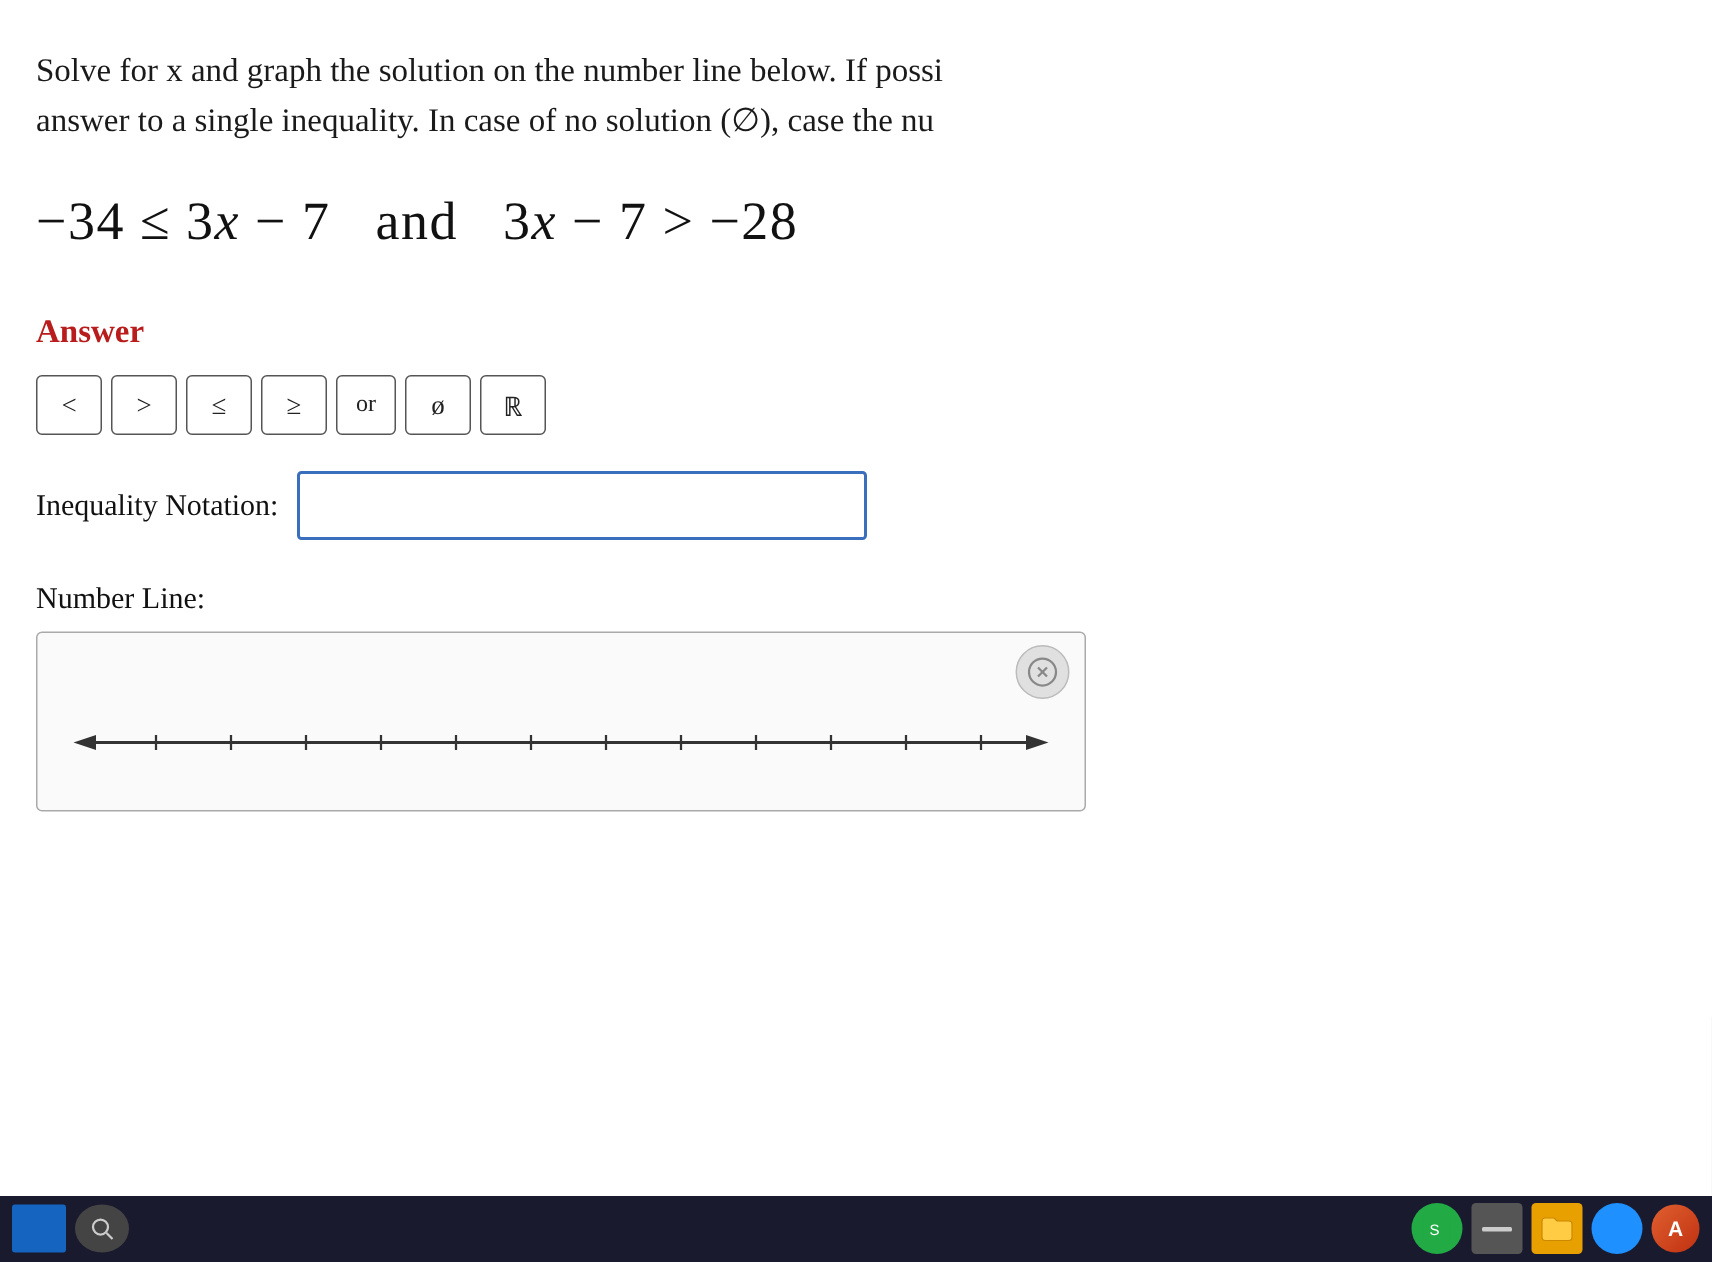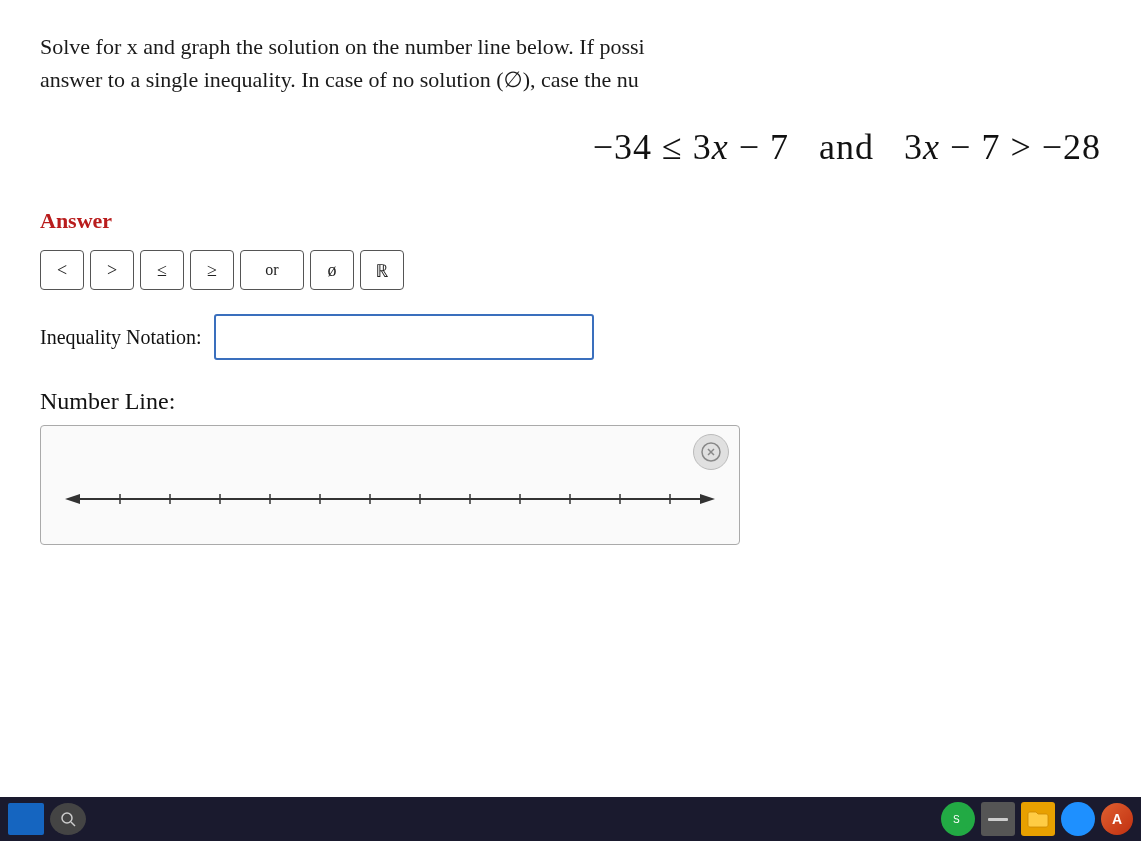--- a/index.html
+++ b/index.html
@@ -10,35 +10,35 @@
       width: 1141px;
       min-height: 841px;
       position: relative;
       overflow: hidden;
     }
 
     .main-content {
       background: #ffffff;
       width: 1141px;
       min-height: 800px;
-      padding: 30px 40px 20px 40px;
+      padding: 30px 40px 20px 24px;
       position: relative;
     }
 
     .instruction-text {
       font-size: 22px;
       color: #1a1a1a;
       line-height: 1.5;
       margin-bottom: 30px;
       font-family: Georgia, 'Times New Roman', serif;
     }
 
     .equation-container {
       display: flex;
-      justify-content: flex-end;
+      justify-content: flex-start;
       margin: 20px 0 40px 0;
     }
 
     .equation {
       font-size: 36px;
       font-family: Georgia, 'Times New Roman', serif;
       color: #111;
       letter-spacing: 1px;
     }
 
@@ -71,21 +71,21 @@
       border: 1.5px solid #555;
       border-radius: 4px;
       font-size: 18px;
       cursor: pointer;
       font-family: Georgia, 'Times New Roman', serif;
       color: #222;
       user-select: none;
     }
 
     .sym-btn.wide {
-      width: 64px;
+      width: 40px;
       font-size: 16px;
     }
 
     .inequality-row {
       display: flex;
       align-items: center;
       gap: 12px;
       margin-bottom: 28px;
     }
 
@@ -102,21 +102,21 @@
       border: 2px solid #3a6fbd;
       border-radius: 3px;
       font-size: 18px;
       padding: 4px 10px;
       outline: none;
       font-family: Georgia, 'Times New Roman', serif;
       color: #111;
     }
 
     .number-line-label {
-      font-size: 24px;
+      font-size: 20px;
       color: #111;
       font-family: Georgia, 'Times New Roman', serif;
       margin-bottom: 10px;
     }
 
     .number-line-container {
       position: relative;
       width: 700px;
       height: 120px;
       border: 1.5px solid #aaa;

